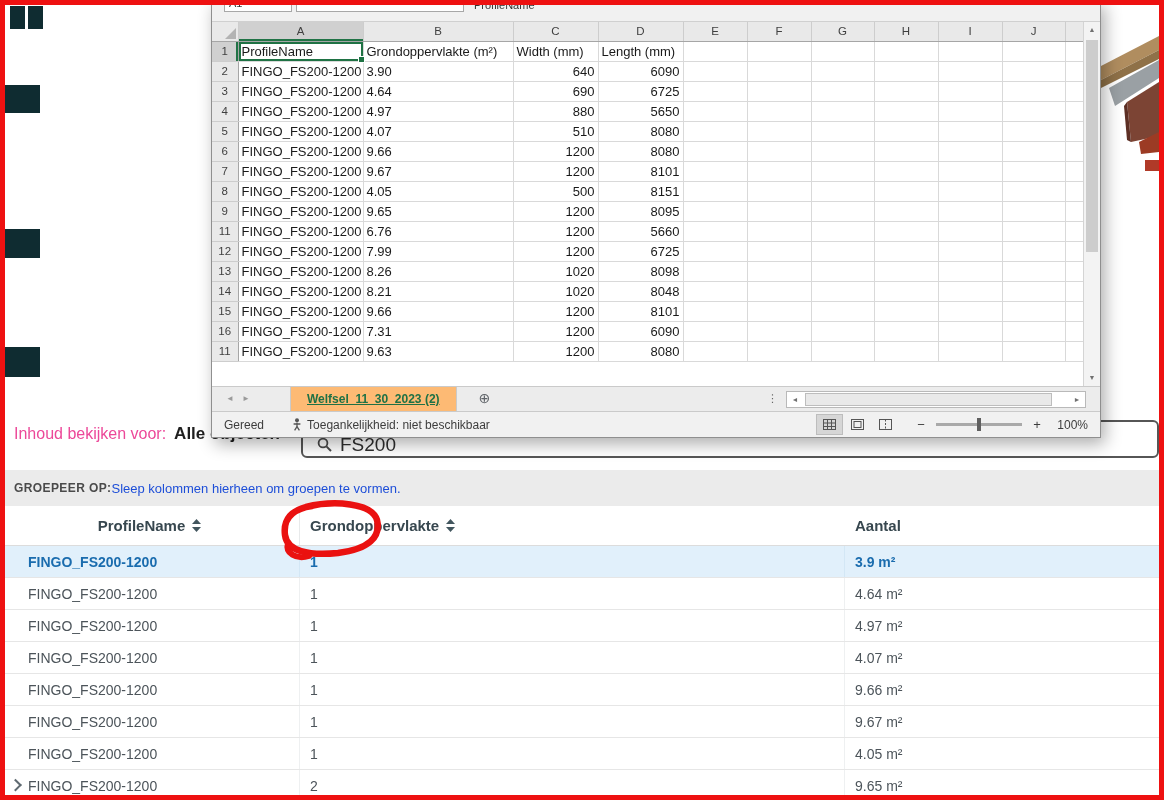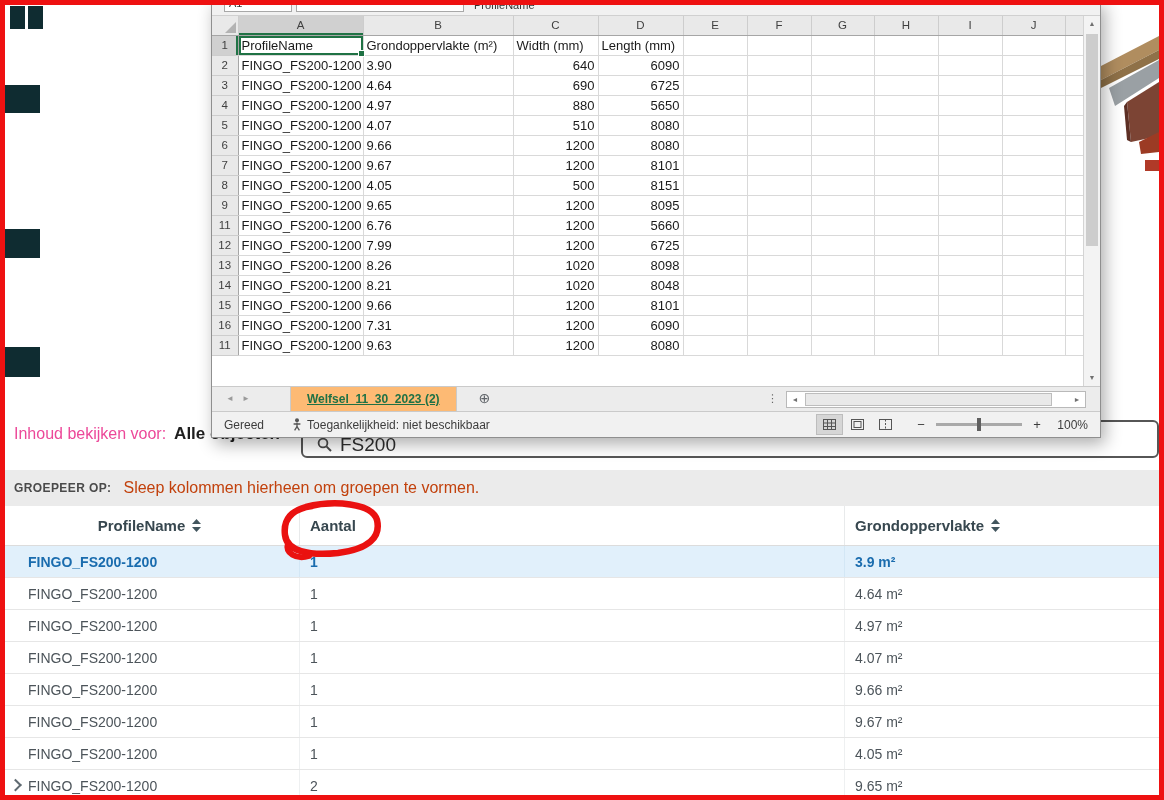--- a/index.html
+++ b/index.html
@@ -29,21 +29,21 @@
     border:2px solid #565656; border-radius:6px; background:#fff; z-index:2;
     display:flex; align-items:flex-end; padding:0 0 4px 14px;
   }
   #searchbox .sv { font-size:19px; color:#2e2e2e; margin-left:8px; line-height:15px; }
 
   #groupbar {
     position:absolute; left:0; top:470px; width:1164px; height:36px; background:#ebebeb;
     display:flex; align-items:center; z-index:3;
   }
   .gb-label { font-size:12px; font-weight:700; color:#4a4a4a; margin-left:14px; letter-spacing:.4px; }
-  .gb-hint  { font-size:16px; color:#c2410c; margin-left:12px; }
+  .gb-hint  { font-size:13px; color:#1d4ed8; }
 
   #apptable { position:absolute; left:0; top:506px; width:1164px; background:#fff; z-index:3; }
   .tbl-head {
     display:grid; grid-template-columns:300px 545px 319px; height:39px;
     border-bottom:1px solid #dcdcdc; color:#37474f; font-size:15px; font-weight:700; background:#fff;
   }
   .th { display:flex; align-items:center; gap:7px; height:100%; border-right:1px solid #e8eaeb; padding:0 10px; box-sizing:border-box; }
   .th1 { justify-content:center; }
   .th3 { border-right:none; }
   .tbl-row {
@@ -60,21 +60,21 @@
           transform:translateY(-60%) rotate(45deg); }
   .sort-icon { flex:none; }
 
   
   #excel {
     position:absolute; left:211px; top:0; width:890px; height:438px; box-sizing:border-box;
     background:#fff; border:1px solid #8f8f8f; border-top:none;
     box-shadow:4px 6px 16px rgba(0,0,0,.32); z-index:10;
     display:flex; flex-direction:column; font-family:"Liberation Sans", sans-serif;
   }
-  .xl-formula { position:relative; height:16px; box-sizing:border-box; flex:none; background:#f1f1f1;
+  .xl-formula { position:relative; height:22px; box-sizing:border-box; flex:none; background:#f1f1f1;
                 border-bottom:1px solid #d0d0d0; overflow:hidden; }
   .nbox  { position:absolute; left:12px; top:-12px; width:68px; height:24px; background:#fff;
            border:1px solid #a8a8a8; box-sizing:border-box; font-size:11px; color:#333; padding:8px 4px 0 4px; }
   .fx-box{ position:absolute; left:84px; top:-12px; width:168px; height:24px; background:#fff;
            border:1px solid #a8a8a8; box-sizing:border-box; }
   .ftext { position:absolute; left:262px; top:-1px; font-size:11px; color:#333; }
 
   .xl-gridwrap { position:relative; flex:1; overflow:hidden; background:#fff; }
   table.xl { border-collapse:collapse; table-layout:fixed; width:871px; }
   .xl th, .xl td { height:19px; line-height:19px; padding:0 3px; box-sizing:border-box;
@@ -168,29 +168,29 @@
 
   <div id="apptable">
     <div class="tbl-head">
       <div class="th th1">
         <span>ProfileName</span>
         <svg class="sort-icon" width="9" height="13" viewBox="0 0 9 13">
           <polygon points="4.5,0 9,5 0,5" fill="#42565e"></polygon>
           <polygon points="4.5,13 9,8 0,8" fill="#42565e"></polygon>
         </svg>
       </div>
-      <div class="th th2">
-        <span>Aantal</span>
-      </div>
       <div class="th th3">
         <span>Grondoppervlakte</span>
         <svg class="sort-icon" width="9" height="13" viewBox="0 0 9 13">
           <polygon points="4.5,0 9,5 0,5" fill="#42565e"></polygon>
           <polygon points="4.5,13 9,8 0,8" fill="#42565e"></polygon>
         </svg>
+      </div>
+      <div class="th th2">
+        <span>Aantal</span>
       </div>
     </div>
     <div id="app-rows">
         <div class="tbl-row sel">
           <div class="tc tc1">
             <span>FINGO_FS200-1200</span>
           </div>
           <div class="tc tc2">1</div>
           <div class="tc tc3">3.9 m²</div>
         </div>

